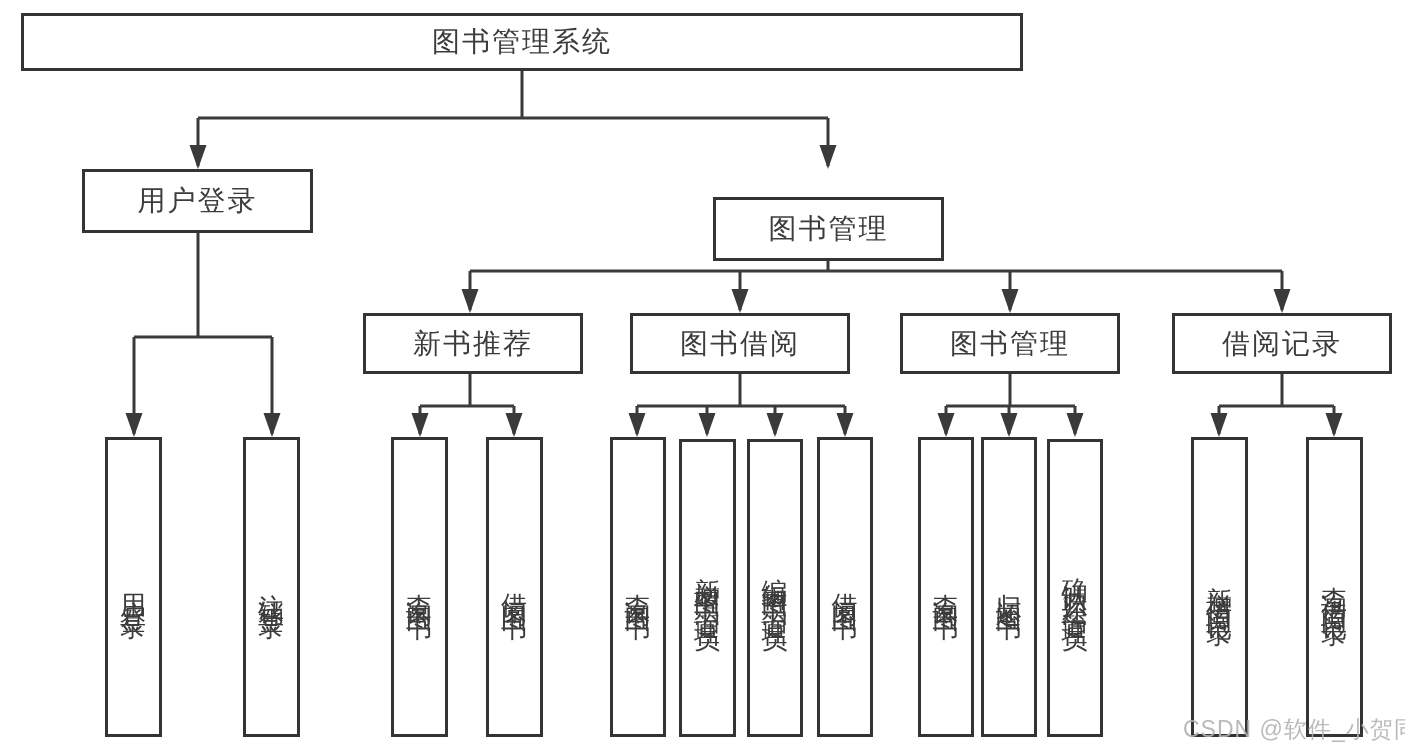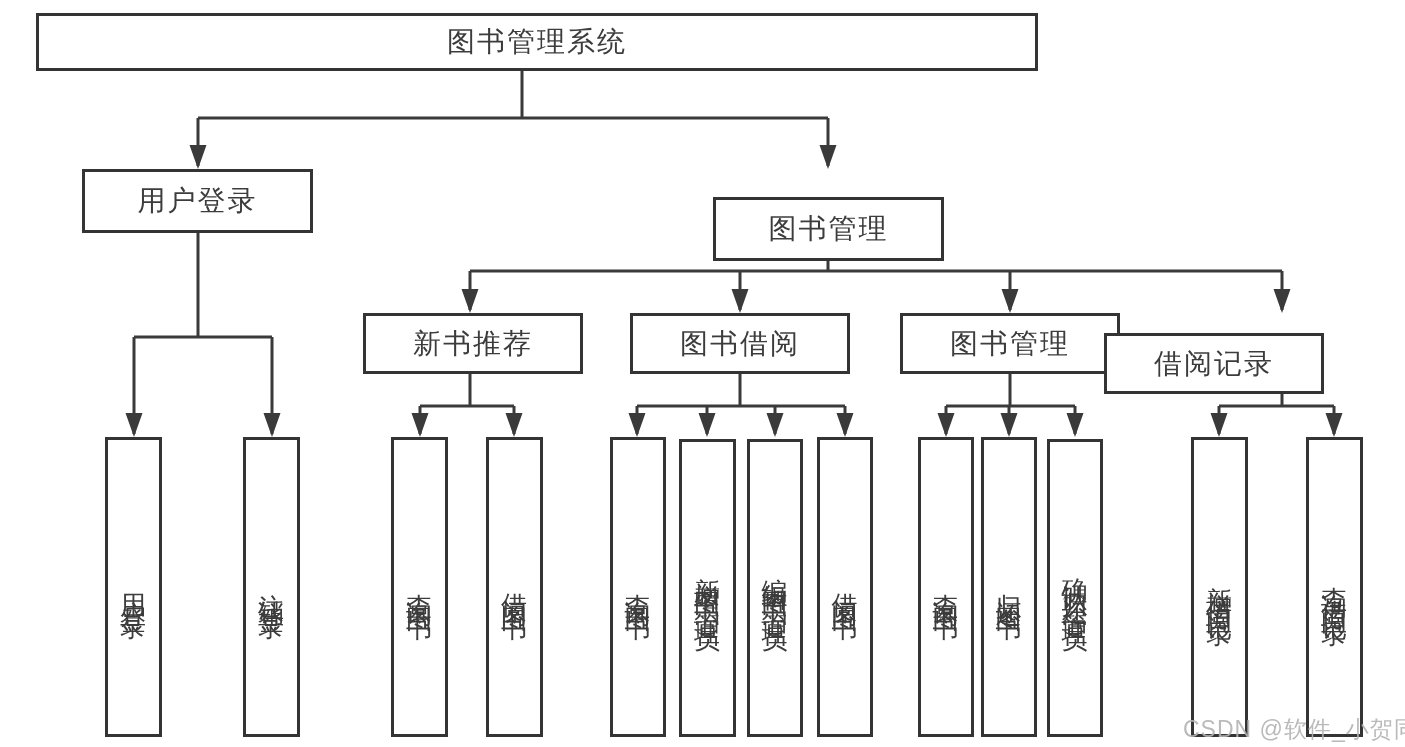--- a/index.html
+++ b/index.html
@@ -80,41 +80,41 @@
     <g>
       <path class="cl" d="M1010,374 V406 M946,406 H1075 M946,406 V434 M1009,406 V434 M1075,406 V434"></path>
       <path class="ca" d="M937.5,413 h17 L946,437 Z M1000.5,413 h17 L1009,437 Z M1066.5,413 h17 L1075,437 Z"></path>
     </g>
     <g>
       <path class="cl" d="M1282,374 V406 M1219,406 H1334 M1219,406 V434 M1334,406 V434"></path>
       <path class="ca" d="M1210.5,413 h17 L1219,437 Z M1325.5,413 h17 L1334,437 Z"></path>
     </g>
   </svg>
 
-  <div class="node hbox" style="left:36px;top:13px;width:1002px;height:58px;">
+  <div class="node hbox" style="left:21px;top:13px;width:1002px;height:58px;">
     <span class="lbl">图书管理系统</span>
   </div>
 
   <div class="node hbox" style="left:82px;top:169px;width:231px;height:64px;">
     <span class="lbl">用户登录</span>
   </div>
   <div class="node hbox" style="left:713px;top:169px;width:231px;height:64px;margin-top:28px;">
     <span class="lbl">图书管理</span>
   </div>
 
   <div class="node hbox" style="left:630px;top:313px;width:220px;height:61px;">
     <span class="lbl">图书借阅</span>
   </div>
   <div class="node hbox" style="left:363px;top:313px;width:220px;height:61px;">
     <span class="lbl">新书推荐</span>
   </div>
   <div class="node hbox" style="left:900px;top:313px;width:220px;height:61px;">
     <span class="lbl">图书管理</span>
   </div>
-  <div class="node hbox" style="left:1104px;top:313px;width:220px;height:61px;margin-top:20px;">
+  <div class="node hbox" style="left:1172px;top:313px;width:220px;height:61px;">
     <span class="lbl">借阅记录</span>
   </div>
 
   <div class="node leaf" style="left:105px;top:437px;width:57px;height:300px;">
     <span class="vtext">用户登录</span>
   </div>
   <div class="node leaf" style="left:243px;top:437px;width:57px;height:300px;">
     <span class="vtext">注销登录</span>
   </div>
 

